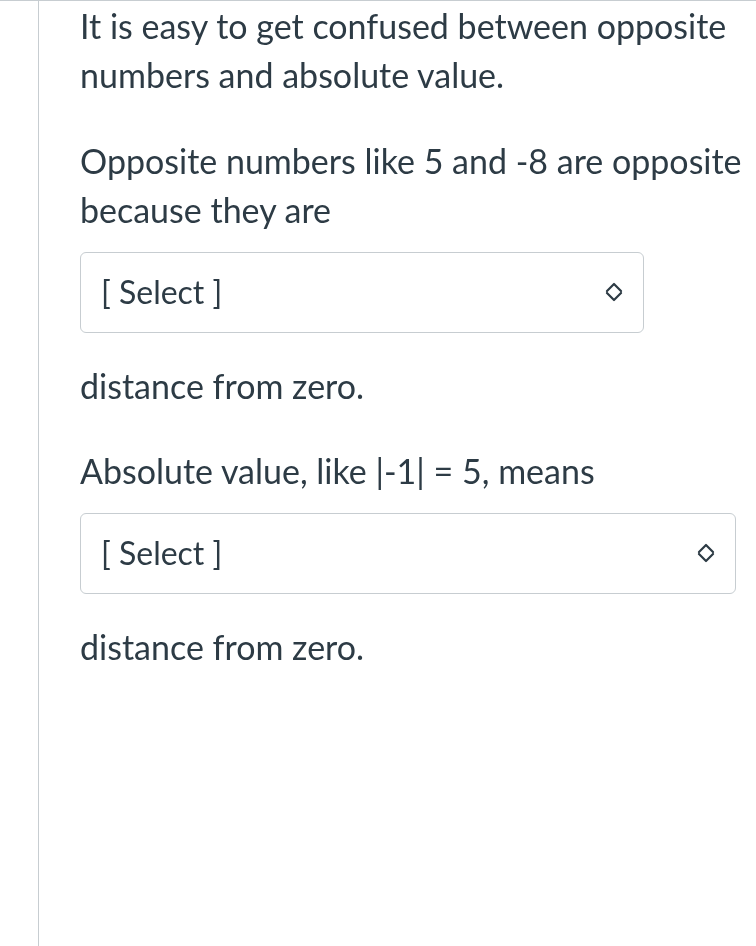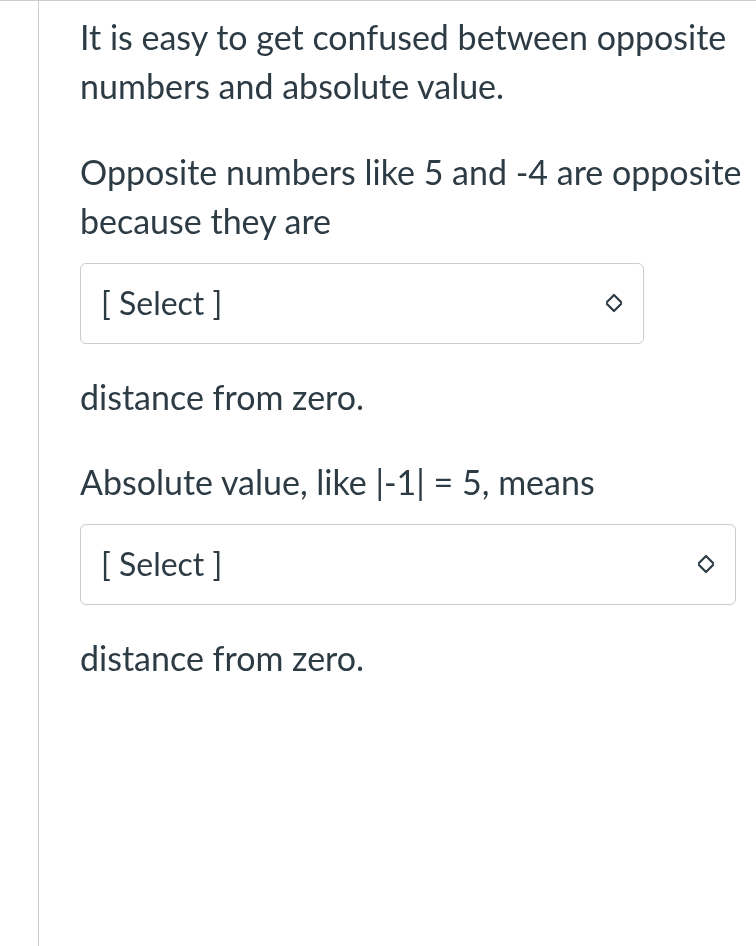--- a/index.html
+++ b/index.html
@@ -24,21 +24,21 @@
     position: absolute;
     top: 0; bottom: 0; left: 38px;
     width: 1px;
     background: #c7cdd1;
   }
   .content {
     position: absolute;
     top: 0;
     left: 80px;
     right: 0;
-    padding-top: 12px;
+    padding-top: 1px;
   }
   .para {
     margin: 0 0 36px 0;
   }
   .select-wrap {
     margin: 18px 0 28px 0;
   }
   .faux-select {
     display: flex;
     align-items: center;
@@ -66,21 +66,21 @@
 </head>
 <body>
 
 <div class="top-rule"></div>
 <div class="left-rule"></div>
 
 <div class="content">
 
   <p class="para">It is easy to get confused between opposite numbers and absolute value.</p>
 
-  <p class="para" style="margin-bottom:0;">Opposite numbers like 5 and -4 are opposite because they are</p>
+  <p class="para" style="margin-bottom:0;">Opposite numbers like 5 and -8 are opposite because they are</p>
 
   <div class="select-wrap">
     <div class="faux-select select1">
       <span>[ Select ]</span>
       <span class="chevrons">
         <svg width="18" height="10" viewBox="0 0 18 10">
             <path d="M2 9 L9 2 L16 9" fill="none" stroke="#2d3b45" stroke-width="2.2" stroke-linecap="round" stroke-linejoin="round"></path>
           </svg>
         <svg width="18" height="10" viewBox="0 0 18 10">
             <path d="M2 1 L9 8 L16 1" fill="none" stroke="#2d3b45" stroke-width="2.2" stroke-linecap="round" stroke-linejoin="round"></path>

